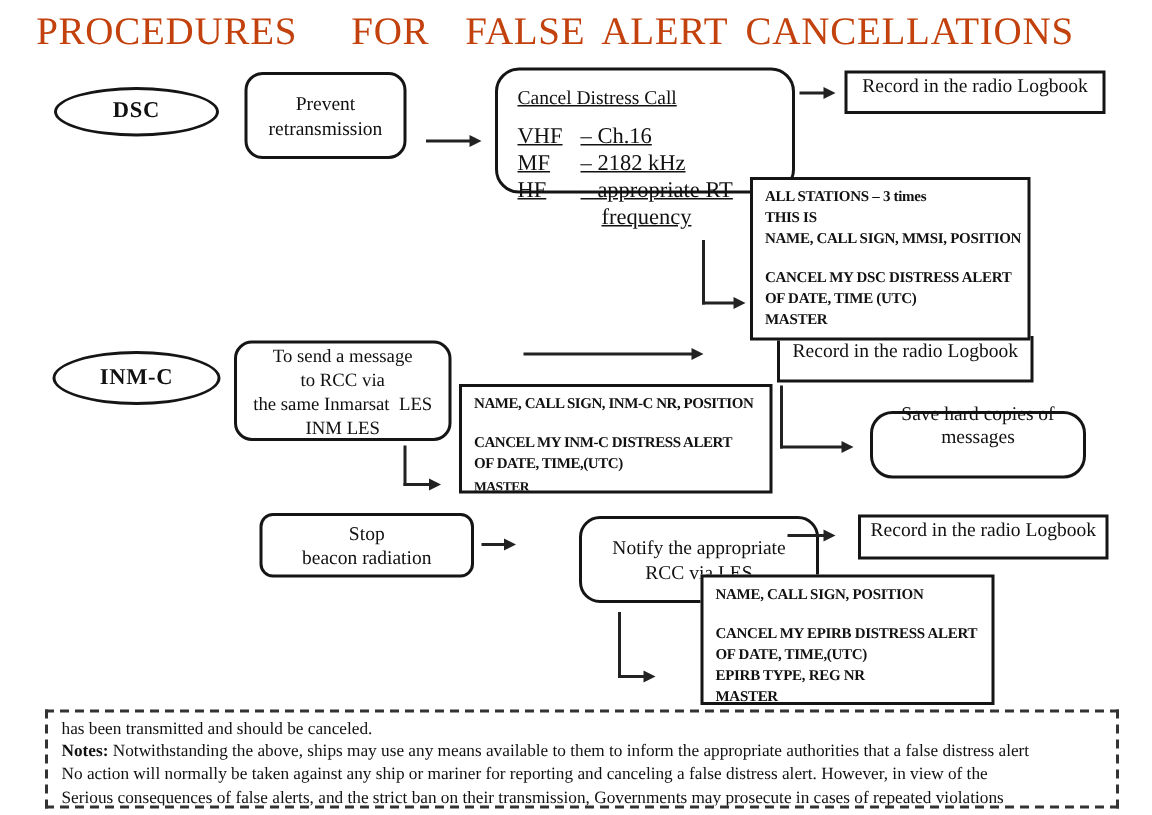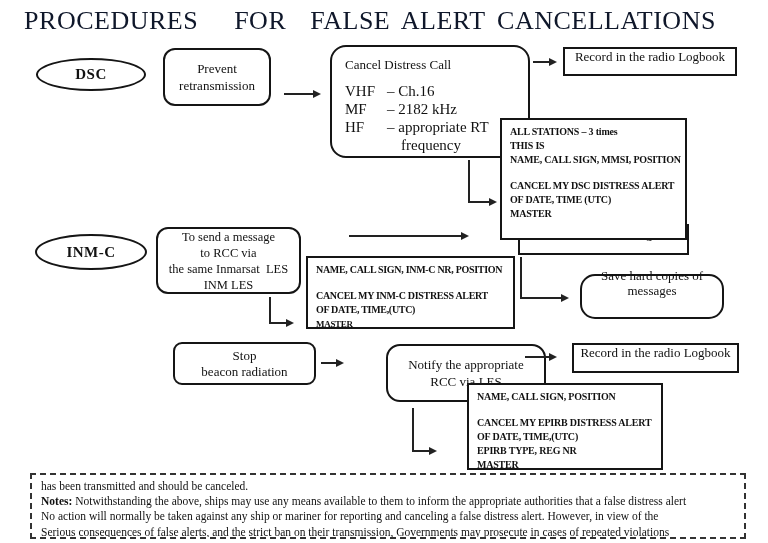--- a/index.html
+++ b/index.html
@@ -1,21 +1,21 @@
 <!DOCTYPE html>
 <html><head>
 <meta charset="utf-8">
 <style>
   * { margin:0; padding:0; box-sizing:border-box; }
   html,body { background:#ffffff; }
   body { font-family:"Liberation Serif", serif; color:#111; }
   .page { position:relative; width:768px; height:543px; background:#fff; overflow:hidden; }
 
   .title { position:absolute; left:0; top:6px; width:740px; text-align:center;
-           font-size:26px; letter-spacing:0.5px; word-spacing:5px; white-space:pre; color:#0f172a; }
+           font-size:26px; letter-spacing:0.5px; word-spacing:5px; white-space:pre; color:#c2410c; }
 
   .ellipse { position:absolute; border:2px solid #151515; border-radius:50%;
              display:flex; align-items:center; justify-content:center;
              font-weight:bold; font-size:15px; letter-spacing:0.5px; background:#fff; z-index:1; }
 
   .rbox { position:absolute; border:2px solid #151515; background:#fff; z-index:1;
           display:flex; flex-direction:column; align-items:center; justify-content:center;
           font-size:13px; line-height:17px; text-align:center; }
 
   .recordbox { position:absolute; border:2px solid #151515; background:#fff; z-index:1;
@@ -63,21 +63,21 @@
   </div>
 
   <div class="rbox" style="left:163px; top:48px; width:108px; height:58px; border-radius:12px;">
     <span class="line">Prevent</span>
     <span class="line">retransmission</span>
   </div>
 
   <div class="hline" style="left:284px; top:93px; width:31px;"></div>
   <div class="ah-right" style="left:313px; top:90px;"></div>
 
-  <div class="cancelbox" style="left:330px; top:45px; width:200px; height:113px;">
+  <div class="cancelbox" style="left:330px; top:45px; width:200px; height:84px;text-decoration:underline;">
     <div class="cancel-heading">Cancel Distress Call</div>
     <div class="freq-row">
       <span class="freq-band">VHF</span>
       <span class="freq-val">– Ch.16</span>
     </div>
     <div class="freq-row">
       <span class="freq-band">MF</span>
       <span class="freq-val">– 2182 kHz</span>
     </div>
     <div class="freq-row">
@@ -94,21 +94,21 @@
   <div class="ah-right" style="left:549px; top:58px;"></div>
 
   <div class="recordbox" style="left:563px; top:47px; width:174px; height:29px;">
     <span>Record in the radio Logbook</span>
   </div>
 
   <div class="vline" style="left:468px; top:160px; height:43px;"></div>
   <div class="hline" style="left:468px; top:201px; width:23px;"></div>
   <div class="ah-right" style="left:489px; top:198px;"></div>
 
-  <div class="msgbox" style="left:500px; top:118px; width:187px; height:122px;">
+  <div class="msgbox" style="left:500px; top:118px; width:187px; height:109px;">
     <span class="line">ALL STATIONS – 3 times</span>
     <span class="line">THIS IS</span>
     <span class="line">NAME, CALL SIGN, MMSI, POSITION</span>
     <span class="line gap">CANCEL MY DSC DISTRESS ALERT</span>
     <span class="line">OF DATE, TIME (UTC)</span>
     <span class="line">MASTER</span>
   </div>
 
   <div class="ellipse" style="left:35px; top:234px; width:112px; height:36px;">
     <span>INM-C</span>

